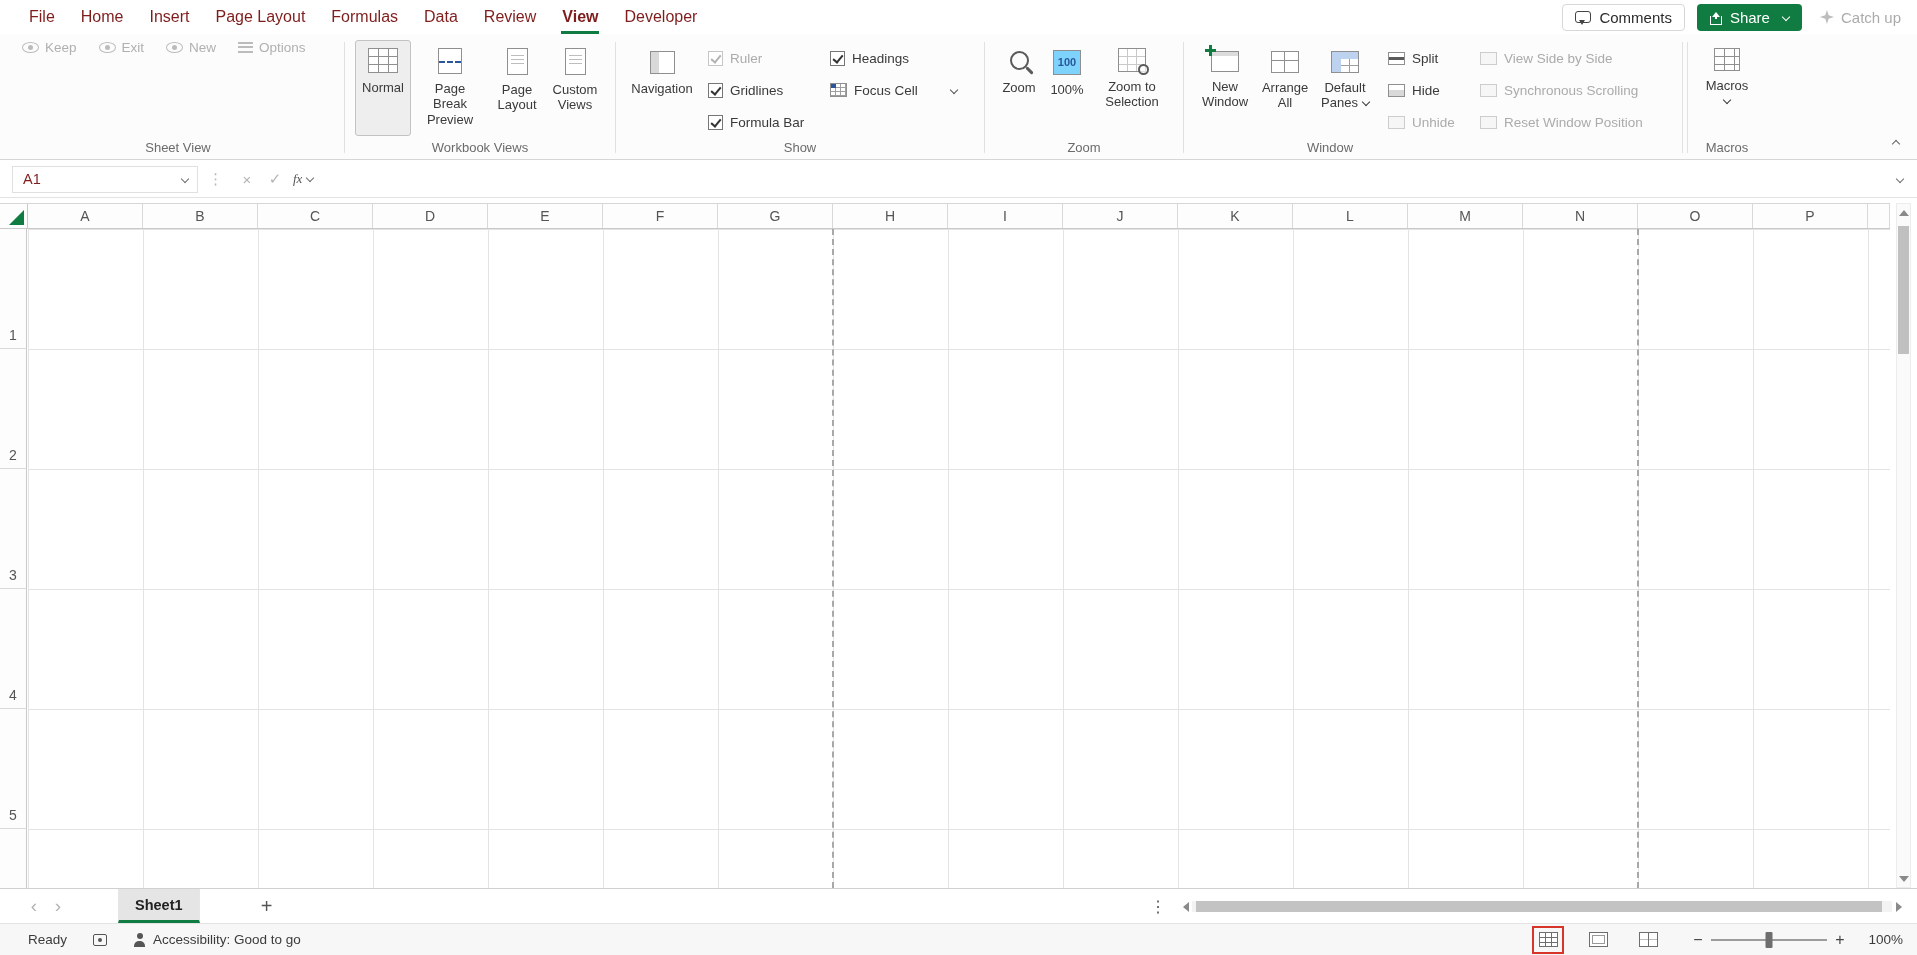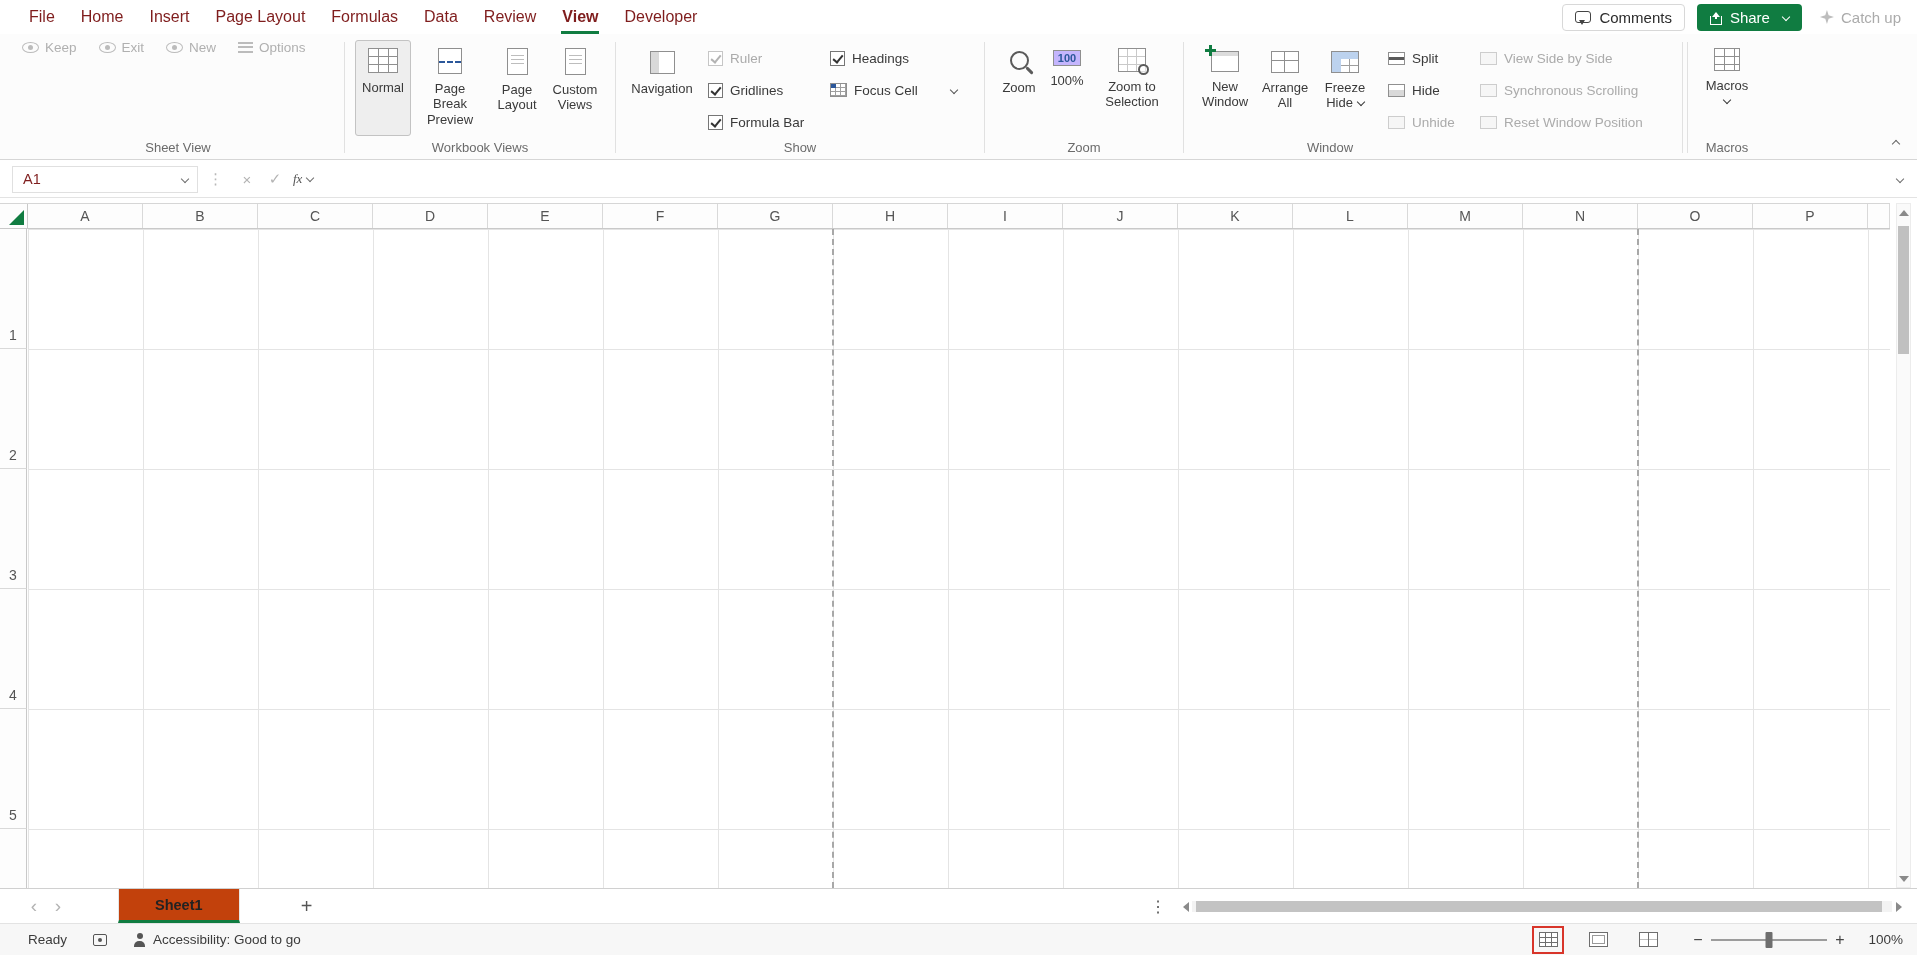--- a/index.html
+++ b/index.html
@@ -59,21 +59,21 @@
      background-image:repeating-linear-gradient(to right,transparent 0 9px,#8f8f8f 9px 10px),
                       repeating-linear-gradient(to bottom,transparent 0 7px,#8f8f8f 7px 8px);}
   .ic-page{width:21px;height:27px;border:1px solid #8f8f8f;background:#fff;position:relative;}
   .ic-page.lines::after{content:'';position:absolute;left:3px;right:3px;top:6px;height:9px;
      background:repeating-linear-gradient(to bottom,#bdbdbd 0 1px,transparent 1px 4px);}
   .ic-pbp{width:24px;height:26px;border:1px solid #8f8f8f;background:#fff;position:relative;}
   .ic-pbp::after{content:'';position:absolute;left:0;right:0;top:12px;border-top:2px dashed #2b579a;}
   .ic-mag{width:19px;height:19px;border:2.5px solid #5a5a5a;border-radius:50%;position:relative;margin:3px;}
   .ic-mag::after{content:'';position:absolute;width:3px;height:9px;background:#5a5a5a;border-radius:2px;
                  right:-4px;bottom:-7px;transform:rotate(-45deg);}
-  .ic-100{width:28px;height:16px;border:1px solid #8f8f8f;background:#c4b5fd;display:flex;align-items:center;
+  .ic-100{width:28px;height:25px;border:1px solid #8f8f8f;background:#7dd3fc;display:flex;align-items:center;
           justify-content:center;font-size:11px;font-weight:700;color:#2b579a;margin-top:2px;}
   .ic-zs{width:28px;height:24px;border:1px solid #8f8f8f;background:#fff;position:relative;
      background-image:repeating-linear-gradient(to right,transparent 0 8px,#c9c9c9 8px 9px),
                       repeating-linear-gradient(to bottom,transparent 0 7px,#c9c9c9 7px 8px);}
   .mini-mag{position:absolute;right:-4px;bottom:-4px;width:11px;height:11px;border:2px solid #5a5a5a;
             border-radius:50%;background:rgba(255,255,255,.7);}
   .ic-win{width:28px;height:21px;border:1px solid #8f8f8f;background:#fff;position:relative;margin-top:3px;}
   .ic-win::before{content:'';position:absolute;left:0;right:0;top:0;height:4px;background:#dcdcdc;}
   .plus-badge{position:absolute;top:-7px;left:-7px;width:11px;height:11px;}
   .plus-badge::before{content:'';position:absolute;left:4px;top:0;width:3px;height:11px;background:#107C41;}
@@ -159,23 +159,23 @@
   .varrow{position:absolute;left:0;right:0;height:16px;display:flex;align-items:center;justify-content:center;}
   .tri-up{width:0;height:0;border:5px solid transparent;border-bottom:6px solid #8a8a8a;margin-top:-4px;}
   .tri-down{width:0;height:0;border:5px solid transparent;border-top:6px solid #8a8a8a;margin-bottom:-4px;}
   #vthumb{position:absolute;left:1px;right:1px;top:22px;height:128px;background:#c0c0c0;}
 
   
   #tabbar{position:absolute;top:888px;left:0;width:1917px;height:35px;background:#fff;
           border-top:1px solid #d0d0d0;display:flex;align-items:center;}
   .tab-arrow{font-size:19px;color:#b3b3b3;width:24px;text-align:center;}
   #tab-prev{margin-left:22px;}
-  #sheet-tab{margin-left:48px;height:34px;display:flex;align-items:center;padding:0 36px;
+  #sheet-tab{margin-left:48px;height:34px;display:flex;align-items:center;padding:0 16px;
              border-left:1px solid #e6e6e6;border-right:1px solid #e6e6e6;border-bottom:3px solid #107C41;
-             font-size:14.5px;font-weight:700;color:#222;background:#c2410c;justify-content:center;}
+             font-size:14.5px;font-weight:700;color:#222;background:#e5e5e5;justify-content:center;}
   #add-sheet{margin-left:54px;font-size:20px;color:#555;width:26px;text-align:center;}
   #tab-menu{position:absolute;left:1148px;font-size:16px;color:#555;width:20px;text-align:center;}
   #hscroll{position:absolute;left:1178px;top:10px;width:728px;height:15px;display:flex;align-items:center;}
   #hscroll .harrow{width:14px;display:flex;justify-content:center;}
   .tri-left{width:0;height:0;border:5px solid transparent;border-right:6px solid #8a8a8a;margin-left:-4px;}
   .tri-right{width:0;height:0;border:5px solid transparent;border-left:6px solid #8a8a8a;margin-right:-4px;}
   #htrack{flex:1;height:11px;background:#f3f3f3;position:relative;}
   #hthumb{position:absolute;left:4px;right:10px;top:0;bottom:0;background:#c3c3c3;}
 
   
@@ -351,21 +351,21 @@
           <span class="plus-badge"></span>
         </span>
       <span class="lbl">New Window</span>
     </div>
     <div class="bigbtn" style="width:58px">
       <span class="ic ic-arrange"></span>
       <span class="lbl">Arrange All</span>
     </div>
     <div class="bigbtn" style="width:62px">
       <span class="ic ic-freeze"></span>
-      <span><span class="lbl">Freeze Hide</span><span class="chev"></span></span>
+      <span><span class="lbl">Default Panes</span><span class="chev"></span></span>
     </div>
     <div class="showcol" style="width:86px;margin-left:8px;">
       <div class="smallbtn">
         <span class="si si-split"></span>
         <span>Split</span>
       </div>
       <div class="smallbtn">
         <span class="si si-hide"></span>
         <span>Hide</span>
       </div>

